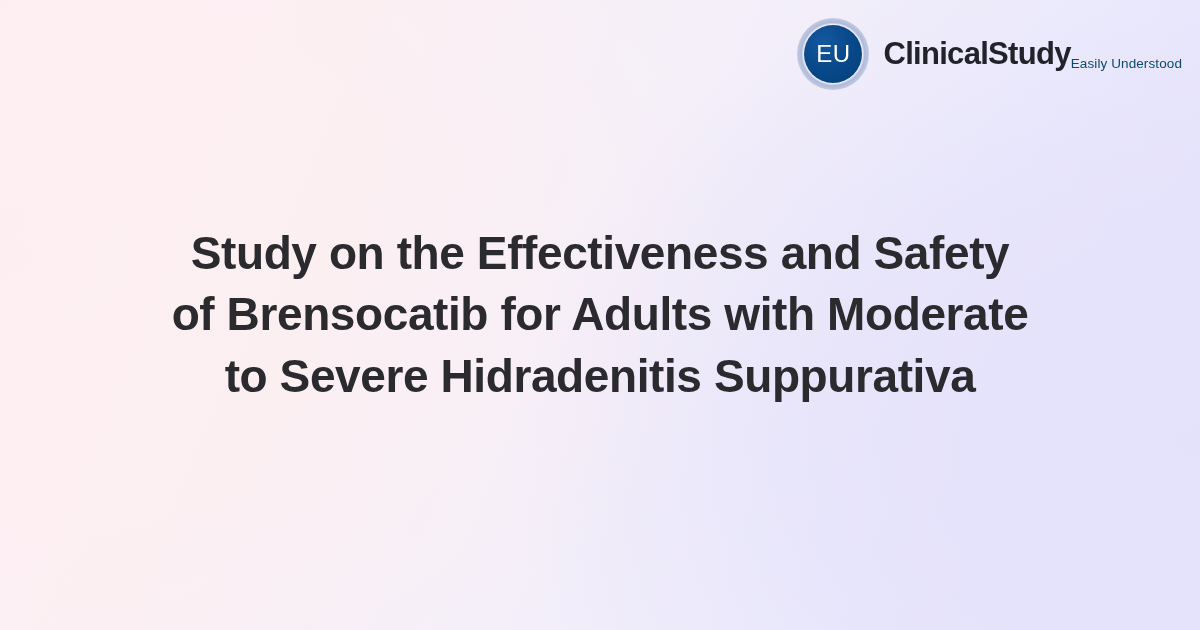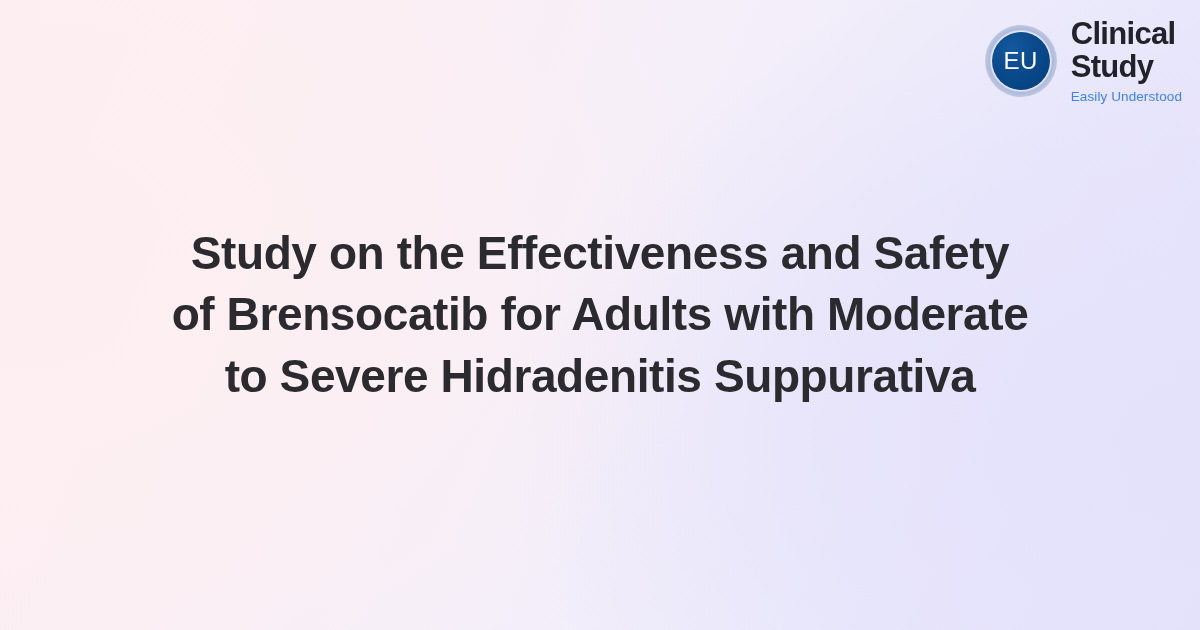--- a/index.html
+++ b/index.html
@@ -66,33 +66,33 @@
     z-index:2;
     color:#ffffff;
     font-weight:normal;
     font-size:24px;
     letter-spacing:0.5px;
     line-height:1;
   }
 
   .logo-text {
     display:flex;
-    flex-direction:column;
+    flex-direction:row;
     align-items:flex-start;
     line-height:1;
   }
   .logo-word {
     color:#22222a;
     font-weight:bold;
     font-size:31px;
     letter-spacing:-0.7px;
     line-height:1.06;
   }
   .logo-tagline {
-    color:#3b82f6;
+    color:#0c4a6e;
     font-size:13.5px;
     font-weight:400;
     letter-spacing:0.1px;
     margin-top:6px;
     align-self:flex-end;
   }
 
   
   .title-wrap {
     position:absolute;

